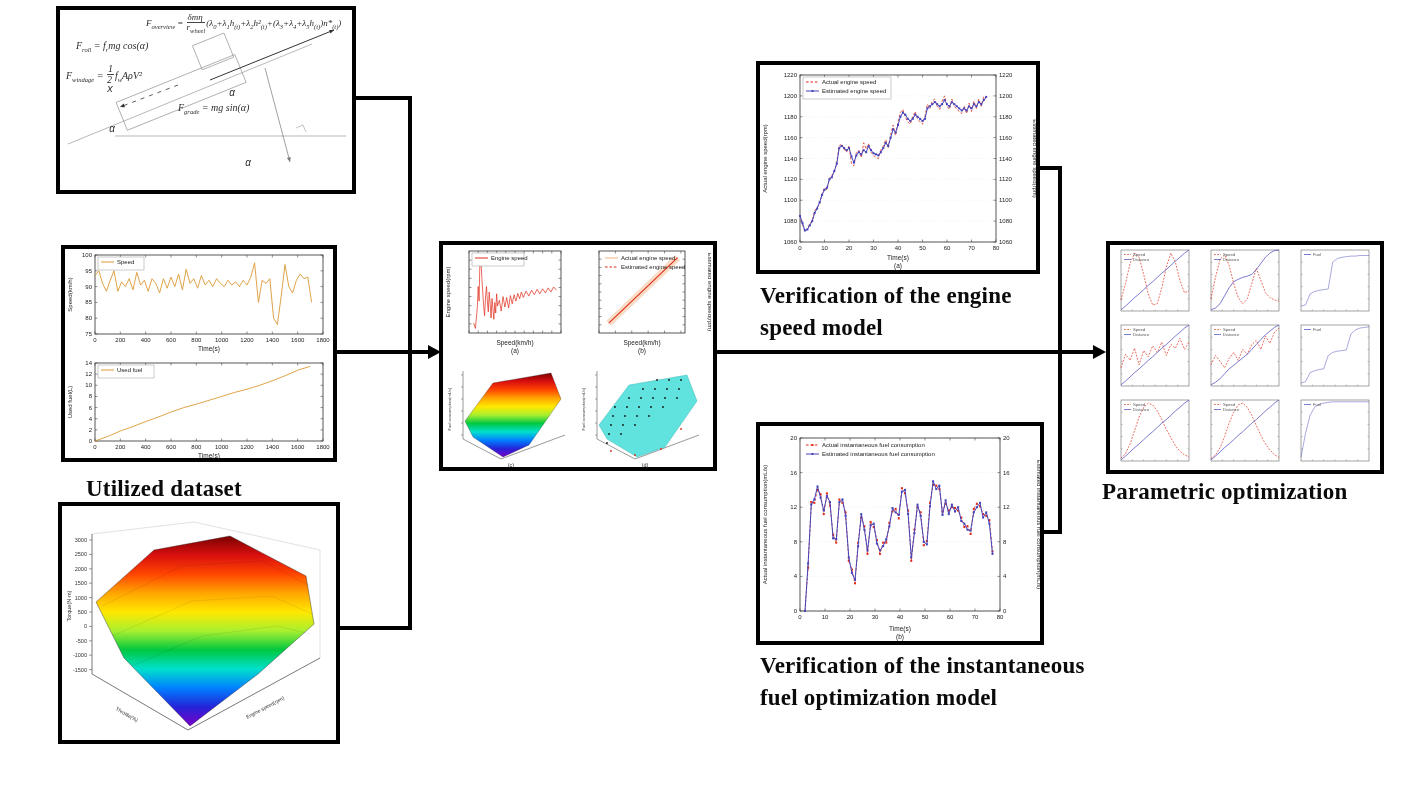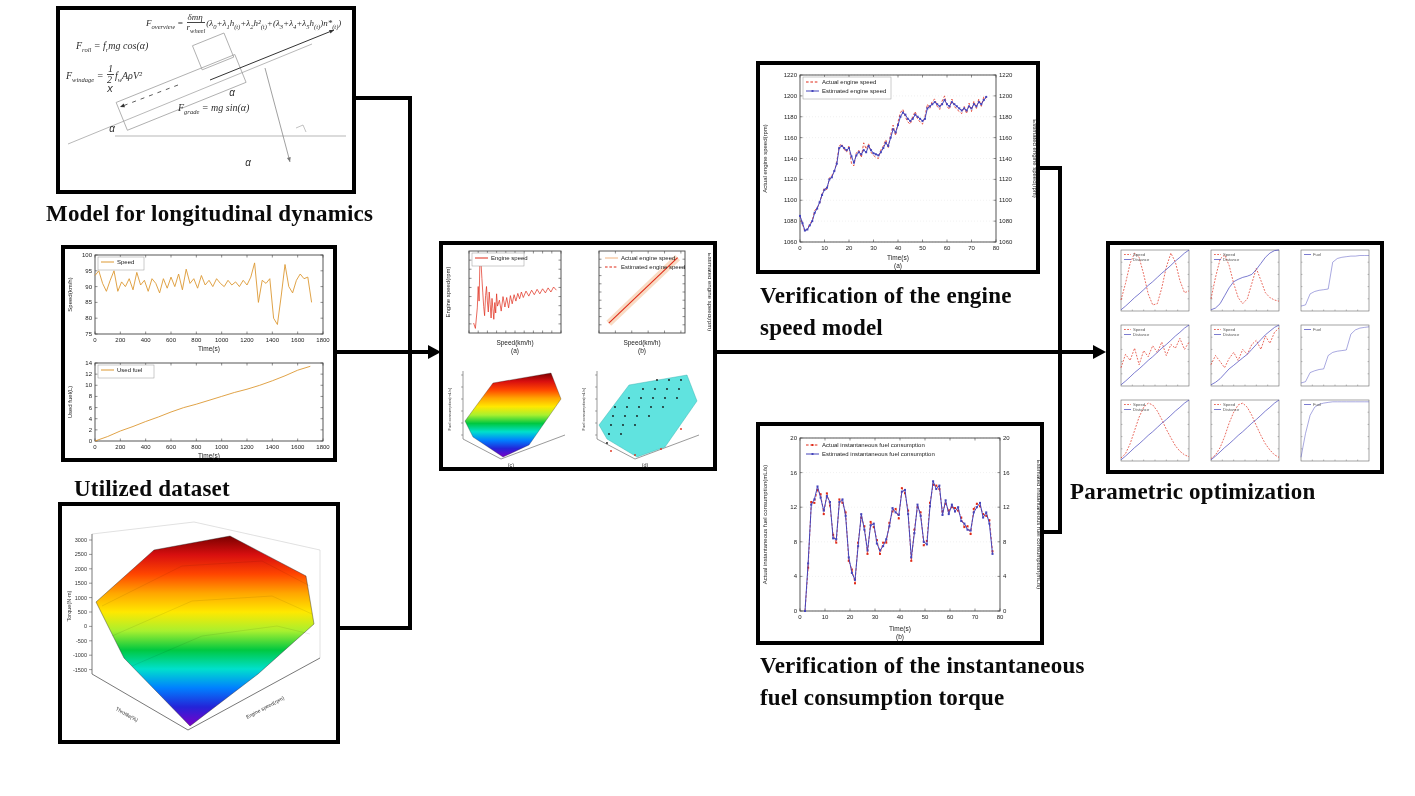--- a/index.html
+++ b/index.html
@@ -53,21 +53,20 @@
         <text x="50" y="82" font-size="11" text-anchor="middle" fill="#333" font-style="italic">x</text>
         <text x="172" y="86" font-size="10" text-anchor="middle" fill="#333" font-style="italic" font-family="&quot;Liberation Serif&quot;,serif">α</text>
         <text x="52" y="122" font-size="10" text-anchor="middle" fill="#333" font-style="italic" font-family="&quot;Liberation Serif&quot;,serif">α</text>
         <text x="188" y="156" font-size="10" text-anchor="middle" fill="#333" font-style="italic" font-family="&quot;Liberation Serif&quot;,serif">α</text>
       </svg>
     <div class="eq" style="left:86px;top:3px;font-size:9px"><span>F</span><sub>overview</sub><span> = </span><span class="frac"><span class="num"><span>δmη</span></span><span class="den"><span>r</span><sub>wheel</sub></span></span><span>(λ</span><sub>0</sub><span>+λ</span><sub>1</sub><span>h</span><sub>(t)</sub><span>+λ</span><sub>2</sub><span>h²</span><sub>(t)</sub><span>+(λ</span><sub>3</sub><span>+λ</span><sub>4</sub><span>+λ</span><sub>5</sub><span>h</span><sub>(t)</sub><span>)n*</span><sub>(t)</sub><span>)</span></div>
     <div class="eq" style="left:16px;top:30px"><span>F</span><sub>roll</sub><span> = f</span><sub>r</sub><span>mg cos(α)</span></div>
     <div class="eq" style="left:6px;top:54px"><span>F</span><sub>windage</sub><span> = </span><span class="frac"><span class="num"><span>1</span></span><span class="den"><span>2</span></span></span><span>f</span><sub>w</sub><span>AρV²</span></div>
     <div class="eq" style="left:118px;top:92px"><span>F</span><sub>grade</sub><span> = mg sin(α)</span></div>
   </div>
-  <div class="caption" style="left:46px;top:198px">Model for longitudinal dynamics</div>
 
   <div class="panel" style="left:61px;top:245px;width:276px;height:217px">
     <svg width="266" height="105">
         <rect x="30" y="6" width="228" height="79" fill="none" stroke="#444" stroke-width="0.9"></rect>
         <line x1="30" y1="85" x2="30" y2="82.5" stroke="#444" stroke-width="0.6"></line>
         <line x1="30" y1="6" x2="30" y2="8.5" stroke="#444" stroke-width="0.6"></line>
         <text x="30" y="93" font-size="6" text-anchor="middle" fill="#222">0</text>
         <line x1="55.33333333333333" y1="85" x2="55.33333333333333" y2="82.5" stroke="#444" stroke-width="0.6"></line>
         <line x1="55.33333333333333" y1="6" x2="55.33333333333333" y2="8.5" stroke="#444" stroke-width="0.6"></line>
         <text x="55.33333333333333" y="93" font-size="6" text-anchor="middle" fill="#222">200</text>
@@ -177,21 +176,21 @@
         <line x1="258" y1="5" x2="255.5" y2="5" stroke="#444" stroke-width="0.6"></line>
         <text x="27" y="7" font-size="6" text-anchor="end" fill="#222">14</text>
         <text x="144" y="100" font-size="6.5" text-anchor="middle" fill="#222">Time(s)</text>
         <text x="7" y="44" font-size="6" text-anchor="middle" fill="#222" transform="rotate(-90 7 44)">Used fuel(L)</text>
         <polyline points="30.0,83.0 42.7,78.5 55.3,73.0 68.0,68.5 80.7,63.5 93.3,59.0 106.0,54.0 118.7,49.6 131.3,46.2 144.0,42.3 156.7,38.4 169.3,34.5 182.0,31.2 194.7,27.3 207.3,22.8 220.0,17.8 232.7,12.2 245.3,8.3" fill="none" stroke="#DD9933" stroke-width="0.9" stroke-opacity="1" stroke-dasharray="none" stroke-linejoin="round"></polyline>
         <rect x="33" y="7" width="56" height="13" fill="#fff" stroke="#999" stroke-width="0.5"></rect>
         <line x1="36" y1="12" x2="49" y2="12" stroke="#DD9933" stroke-width="1" stroke-dasharray="none"></line>
         <text x="52" y="14" font-size="6" text-anchor="start" fill="#222">Used fuel</text>
       </svg>
   </div>
-  <div class="caption" style="left:74px;top:473px">Utilized dataset</div>
+  <div class="caption" style="left:86px;top:473px">Utilized dataset</div>
 
   <div class="panel" style="left:58px;top:502px;width:282px;height:242px">
     <svg id="torqueSurf" width="274" height="234">
         <defs>
           <linearGradient id="rg1" x1="0" y1="0" x2="0" y2="1">
             <stop offset="0%" stop-color="#7A0000"></stop>
             <stop offset="10%" stop-color="#D80F0F"></stop>
             <stop offset="20%" stop-color="#FF4500"></stop>
             <stop offset="30%" stop-color="#FFA500"></stop>
             <stop offset="40%" stop-color="#FFE800"></stop>
@@ -765,21 +764,21 @@
         <line x1="46" y1="19" x2="59" y2="19" stroke="#DF2A18" stroke-width="1" stroke-dasharray="2.6 1.8"></line>
         <rect x="51.5" y="18" width="2" height="2" fill="#DF2A18"></rect>
         <text x="62" y="21" font-size="6" text-anchor="start" fill="#222">Actual instantaneous fuel consumption</text>
         <line x1="46" y1="28" x2="59" y2="28" stroke="#4444BB" stroke-width="1" stroke-dasharray="none"></line>
         <rect x="51.5" y="27" width="2" height="2" fill="#4444BB"></rect>
         <text x="62" y="30" font-size="6" text-anchor="start" fill="#222">Estimated instantaneous fuel consumption</text>
       </svg>
   </div>
   <div class="caption" style="left:760px;top:650px">
     <div>Verification of the instantaneous</div>
-    <div>fuel consumption torque</div>
+    <div>fuel optimization model</div>
   </div>
 
   <div class="panel" style="left:1106px;top:241px;width:278px;height:233px">
     <div id="grid3x3" style="display:grid;grid-template-columns:repeat(3,1fr);width:270px;height:225px">
         <svg width="90" height="75">
           <rect x="11" y="5" width="68" height="61" fill="none" stroke="#666" stroke-width="0.6"></rect>
           <line x1="22.333333333333336" y1="66" x2="22.333333333333336" y2="64.5" stroke="#666" stroke-width="0.4"></line>
           <line x1="33.66666666666667" y1="66" x2="33.66666666666667" y2="64.5" stroke="#666" stroke-width="0.4"></line>
           <line x1="45" y1="66" x2="45" y2="64.5" stroke="#666" stroke-width="0.4"></line>
           <line x1="56.333333333333336" y1="66" x2="56.333333333333336" y2="64.5" stroke="#666" stroke-width="0.4"></line>
@@ -961,17 +960,17 @@
           <line x1="11" y1="41.6" x2="12.5" y2="41.6" stroke="#666" stroke-width="0.4"></line>
           <line x1="79" y1="41.6" x2="77.5" y2="41.6" stroke="#666" stroke-width="0.4"></line>
           <line x1="11" y1="53.8" x2="12.5" y2="53.8" stroke="#666" stroke-width="0.4"></line>
           <line x1="79" y1="53.8" x2="77.5" y2="53.8" stroke="#666" stroke-width="0.4"></line>
           <polyline points="11.0,62.3 15.5,38.5 20.1,20.3 24.6,12.3 29.1,9.3 33.7,8.1 38.2,7.4 42.7,6.8 47.3,6.8 51.8,6.8 56.3,6.8 60.9,6.8 65.4,6.8 69.9,6.8 74.5,6.8 79.0,6.8" fill="none" stroke="#4444BB" stroke-width="0.84" stroke-dasharray="none" stroke-opacity="0.55"></polyline>
           <line x1="14" y1="9.5" x2="21" y2="9.5" stroke="#4444BB" stroke-width="0.7" stroke-dasharray="none"></line>
           <text x="23" y="11" font-size="4.2" text-anchor="start" fill="#555">Fuel</text>
         </svg>
       </div>
   </div>
-  <div class="caption" style="left:1070px;top:476px">
+  <div class="caption" style="left:1102px;top:476px">
     <div>Parametric optimization</div>
   </div>
 
 </div>
 
 </body></html>

